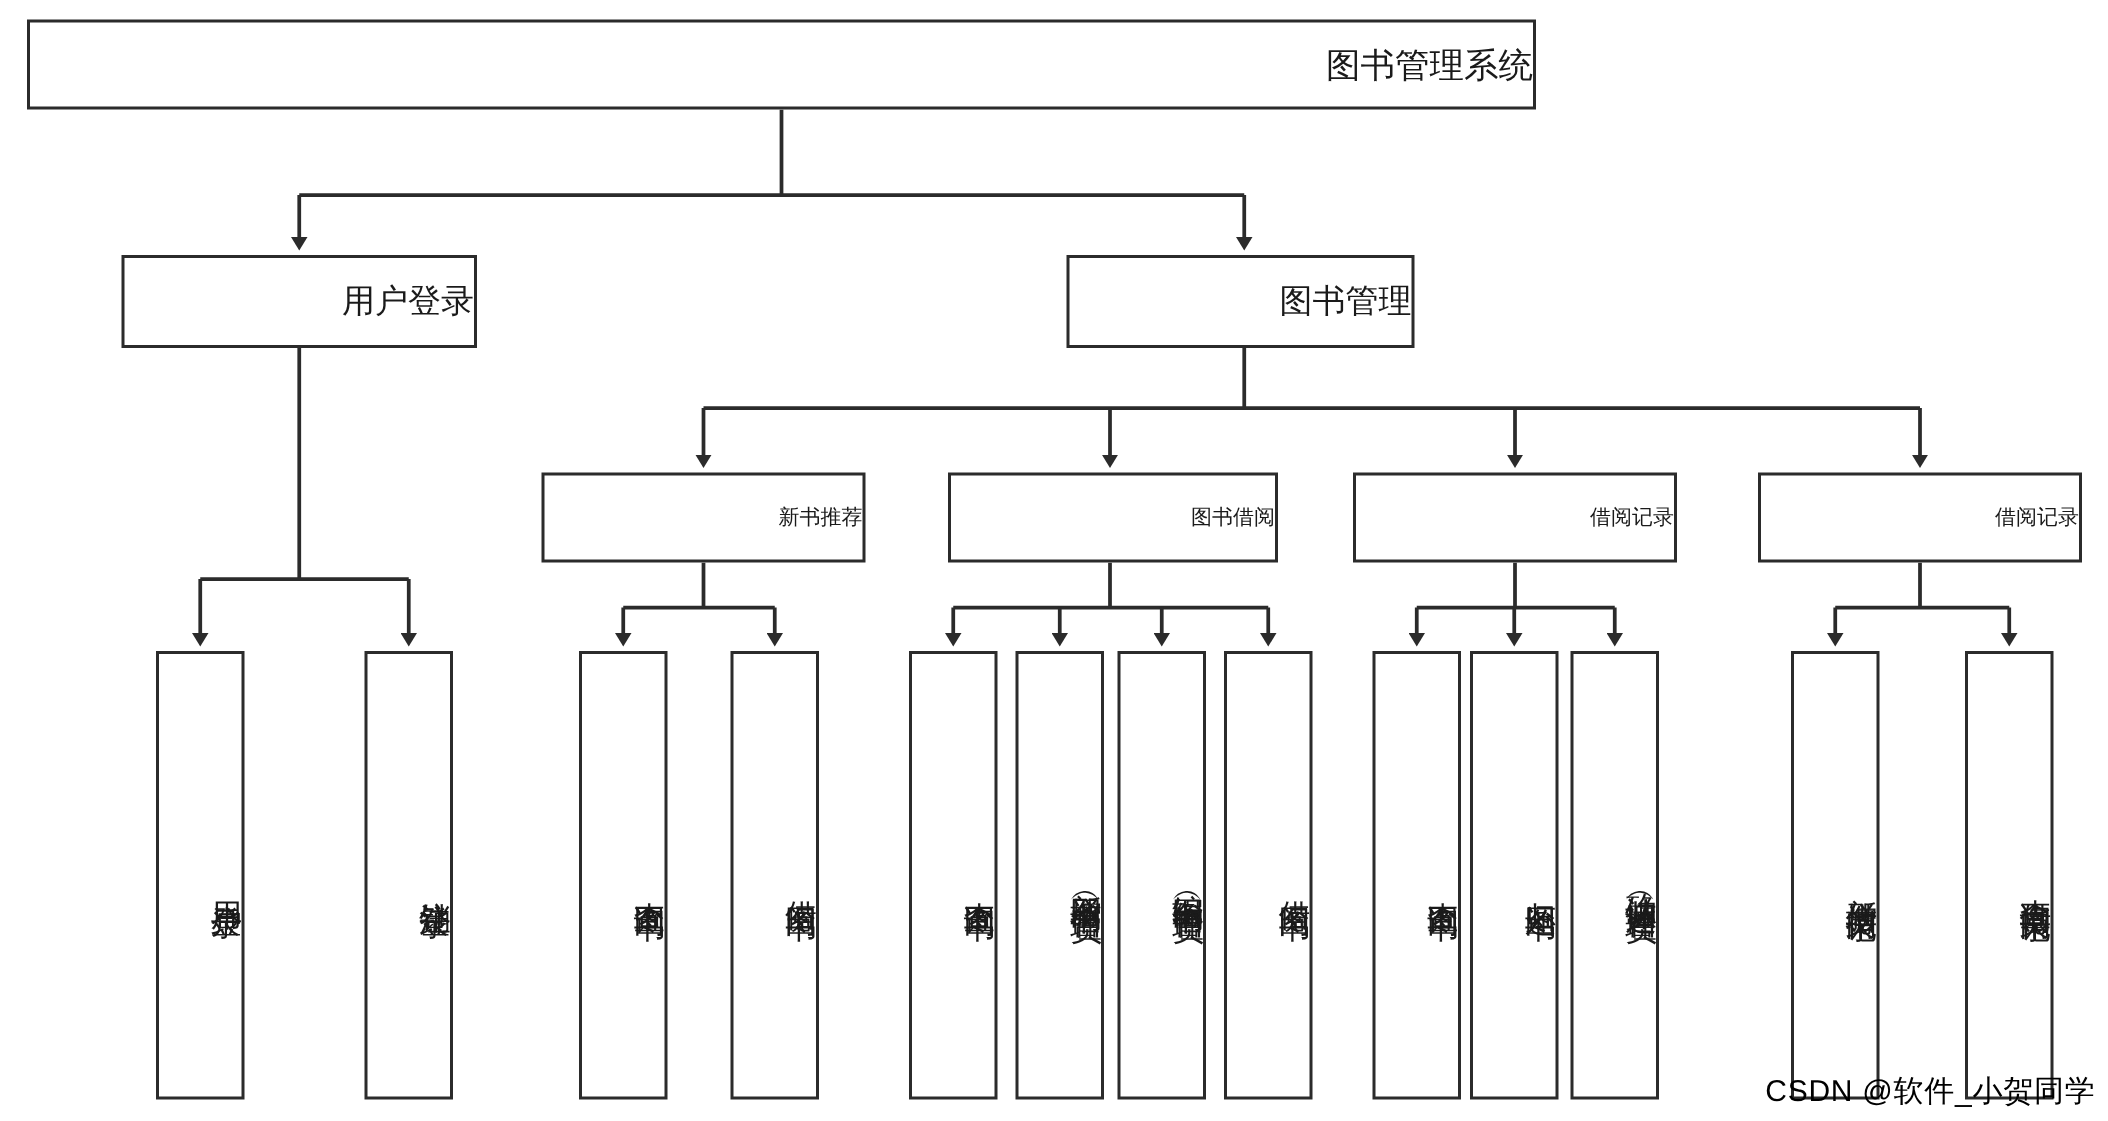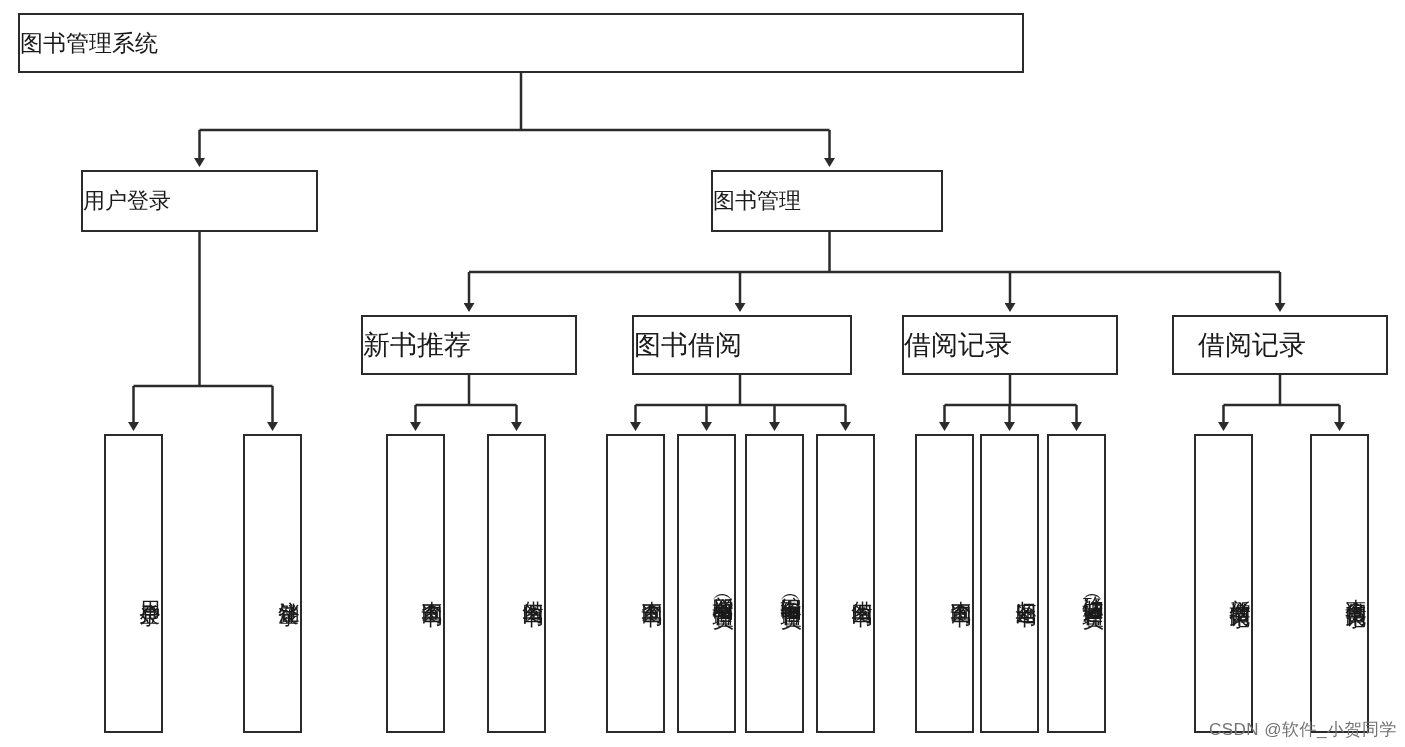--- a/index.html
+++ b/index.html
@@ -17,32 +17,32 @@
     background: #ffffff;
     overflow: hidden;
   }
   .node {
     position: absolute;
     box-sizing: border-box;
     border: 2.5px solid #2b2b2b;
     background: #ffffff;
     display: flex;
     align-items: center;
-    justify-content: flex-start;
+    justify-content: flex-end;
     color: #1a1a1a;
     z-index: 3;
   }
   .node.level-1 {
     font-size: 23px;
   }
   .node.level-2 {
     font-size: 22px;
   }
   .node.level-3 {
-    font-size: 27px;
+    font-size: 14px;
   }
   .node.leaf {
     font-size: 21px;
     writing-mode: vertical-rl;
     text-orientation: upright;
     letter-spacing: 2px;
     padding-top: 8px;
     align-items: flex-start;
     justify-content: center;
     line-height: 1.05;
@@ -58,22 +58,22 @@
     top: 0;
     width: 1405px;
     height: 747px;
     z-index: 1;
     pointer-events: none;
   }
   #watermark {
     position: absolute;
     right: 8px;
     bottom: 6px;
-    font-size: 17px;
-    color: #737373;
+    font-size: 20px;
+    color: #000000;
     z-index: 5;
     white-space: nowrap;
     letter-spacing: 0.5px;
   }
 </style>
 </head>
 <body>
 
 <div id="canvas">
 

